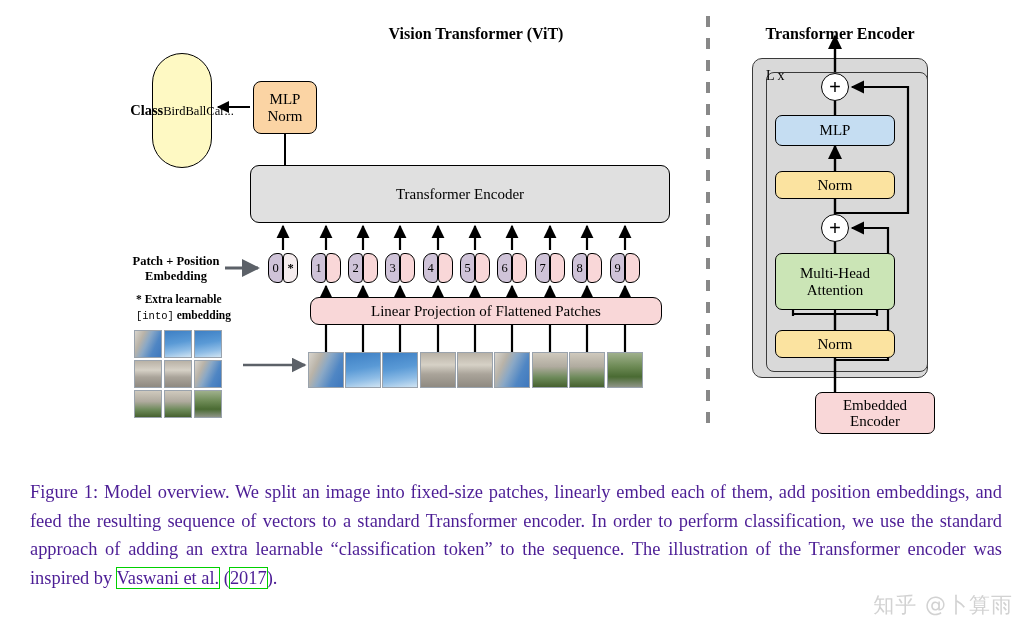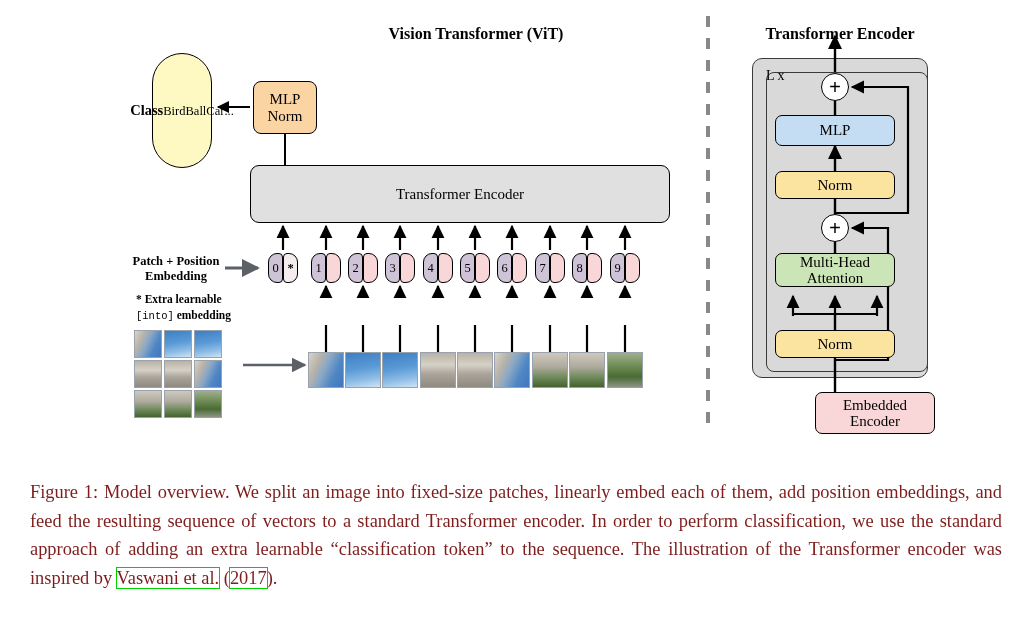--- a/index.html
+++ b/index.html
@@ -156,21 +156,21 @@
   
   #caption {
     position: absolute;
     left: 30px; top: 478px;
     width: 972px;
     font-family: "Liberation Serif", serif;
     font-size: 18.4px;
     line-height: 1.56;
     text-align: justify;
     text-justify: inter-word;
-    color: #7f1d1d;
+    color: #4c1d95;
   }
   #caption .cite {
     outline: 1.7px solid #00d000;
     outline-offset: 0px;
   }
 
   
   #watermark {
     position: absolute;
     right: 16px; bottom: 6px;
@@ -235,20 +235,23 @@
 
     <line x1="243" y1="365" x2="305" y2="365" stroke="#5c6168" stroke-width="2.6" marker-end="url(#ahg)"></line>
 
     <line x1="225" y1="268" x2="258" y2="268" stroke="#5c6168" stroke-width="3.2" marker-end="url(#ahg)"></line>
   </svg>
 
   <div class="abs box enc-box" style="left:250px; top:165px; width:420px; height:58px;">
     <span>Transformer Encoder</span>
   </div>
 
+  <div class="abs box linproj" style="left:310px; top:297px; width:352px; height:28px;">
+    <span>Linear Projection of Flattened Patches</span>
+  </div>
 
   <div class="abs lbl-pp" style="left:124px; top:254px; width:104px;">
     <div>Patch + Position</div>
     <div>Embedding</div>
   </div>
 
   <div class="abs lbl-extra" style="left:136px; top:292px; width:120px;">
     <div>* Extra learnable</div>
     <div>
       <span class="mono-cls">[into]</span><span> embedding</span>
@@ -393,35 +396,36 @@
 
     <line x1="835" y1="392" x2="835" y2="330" stroke="#000" stroke-width="2.4"></line>
   </svg>
 
   <div class="abs box b-mlp" style="left:775px; top:115px; width:120px; height:31px;">
     <span>MLP</span>
   </div>
   <div class="abs box b-norm" style="left:775px; top:171px; width:120px; height:28px;">
     <span>Norm</span>
   </div>
-  <div class="abs box b-attn" style="left:775px; top:253px; width:120px; height:34px; flex-direction:column;">
+  <div class="abs box b-attn" style="left:775px; top:253px; width:120px; height:57px; flex-direction:column;">
     <span>Multi-Head</span>
     <span>Attention</span>
   </div>
   <div class="abs box b-norm" style="left:775px; top:330px; width:120px; height:28px;">
     <span>Norm</span>
   </div>
   <div class="abs box b-emb" style="left:775px; top:392px; width:120px; height:42px; flex-direction:column;margin-left:40px;">
     <span>Embedded</span>
     <span>Encoder</span>
   </div>
 
   <div class="abs plus" style="left:821px; top:73px;">
     <span>+</span>
   </div>
   <div class="abs plus" style="left:821px; top:214px;">
     <span>+</span>
   </div>
 
   <div id="caption"><span>Figure 1: Model overview. We split an image into fixed-size patches, linearly embed each of them, add position embeddings, and feed the resulting sequence of vectors to a standard Transformer encoder. In order to perform classification, we use the standard approach of adding an extra learnable “classification token” to the sequence. The illustration of the Transformer encoder was inspired by </span><span class="cite">Vaswani et al.</span><span> (</span><span class="cite">2017</span><span>).</span></div>
 
+  <div id="watermark">知乎 @卜算雨</div>
 
 </div>
 
 </body></html>

